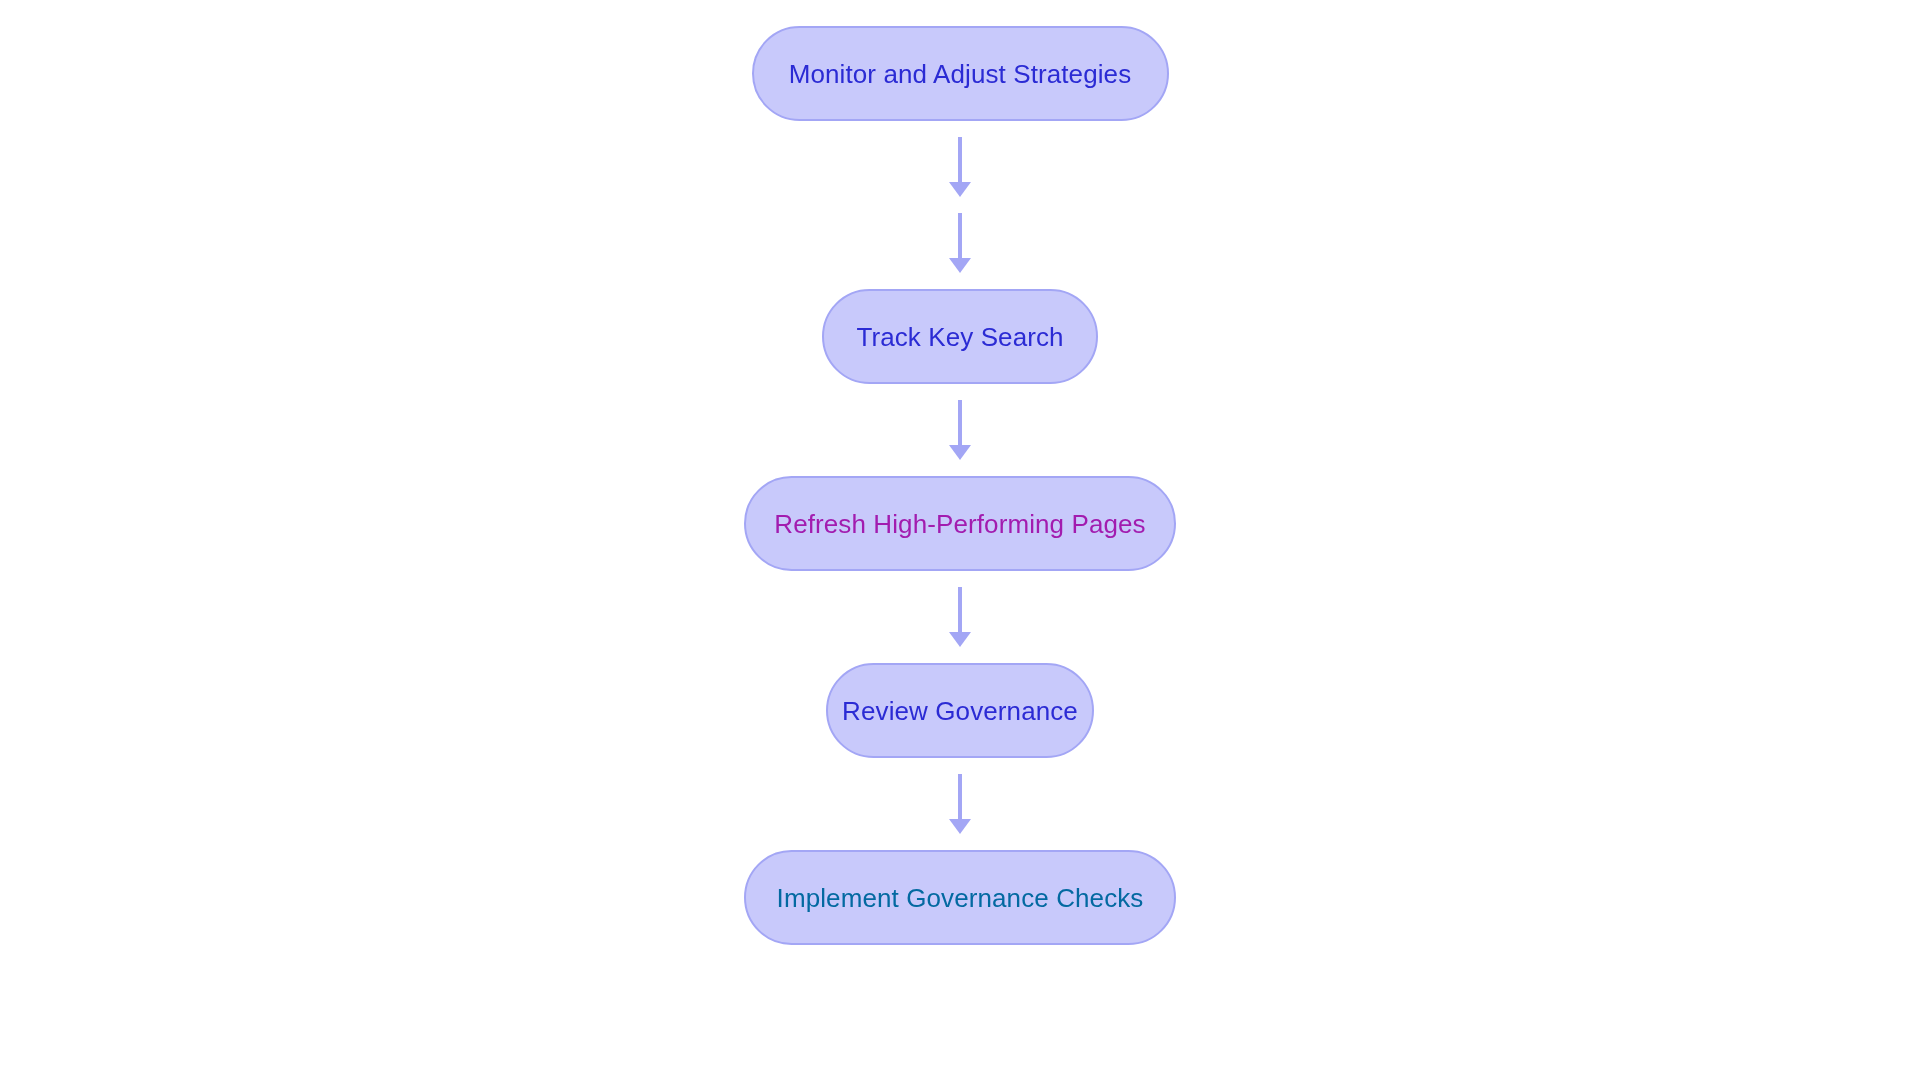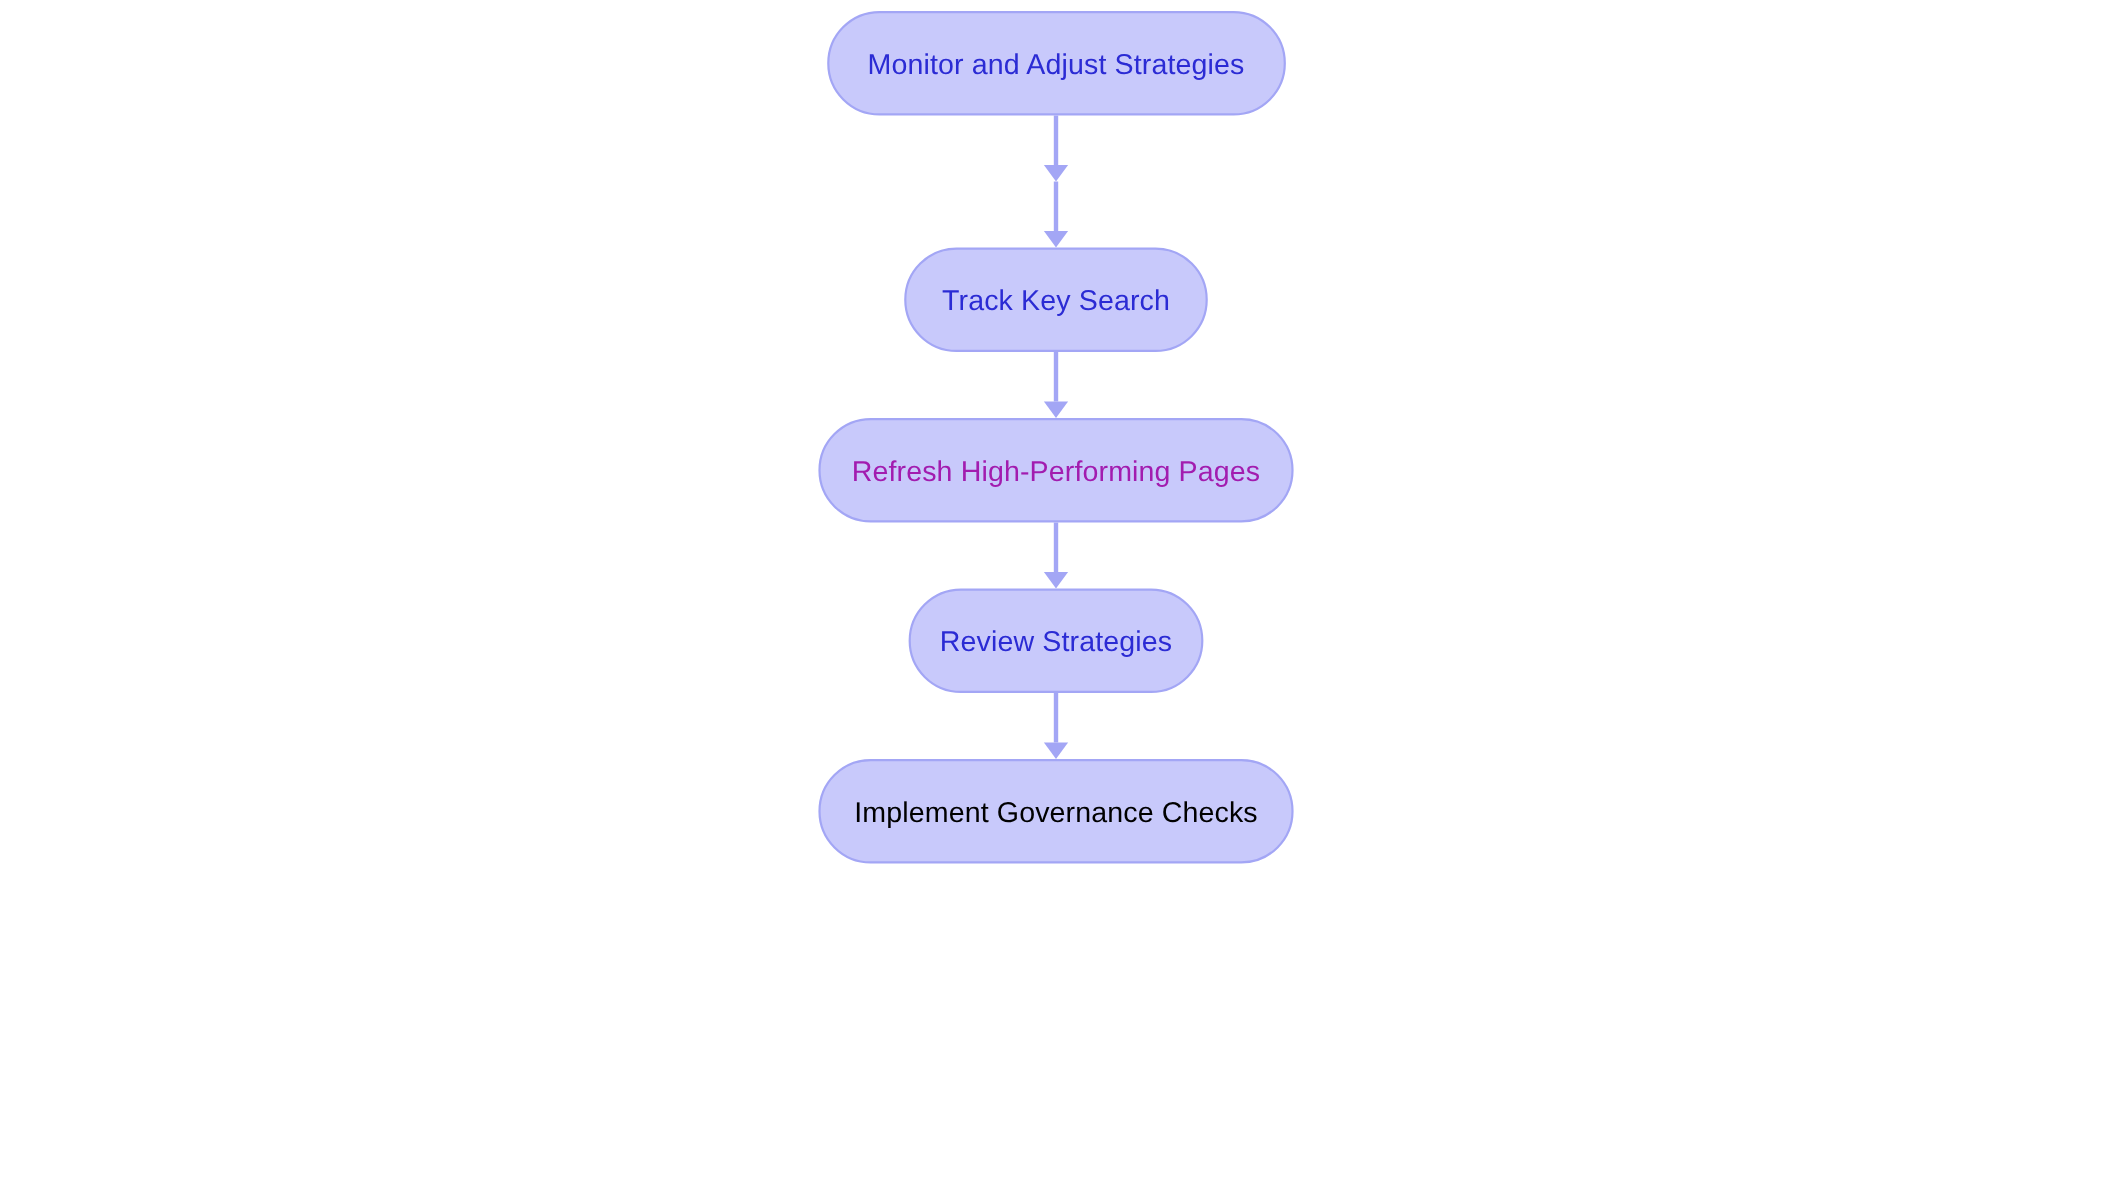--- a/index.html
+++ b/index.html
@@ -24,20 +24,21 @@
   .flow-column {
     position: absolute;
     left: 0;
     top: 0;
     width: 1920px;
     height: 1083px;
     display: flex;
     flex-direction: column;
     align-items: center;
     justify-content: flex-start;
+    gap: 16px;
   }
 
   
   .node {
     position: relative;
     height: 95px;
     border-radius: 9999px;
     background: #c8c9fb;
     border: 2px solid #a3a6f5;
     display: flex;
@@ -120,26 +121,26 @@
     <div class="node" style="width: 432px; background: rgb(200, 201, 251); border-color: rgb(163, 166, 245);">
       <span class="node-label" style="color: #a21caf;">Refresh High-Performing Pages</span>
     </div>
 
     <div class="connector">
       <div class="connector-line" style="background: rgb(163, 166, 245);"></div>
       <div class="connector-head" style="border-top-color: rgb(163, 166, 245);"></div>
     </div>
 
     <div class="node" style="width: 268px; background: rgb(200, 201, 251); border-color: rgb(163, 166, 245);">
-      <span class="node-label" style="color: rgb(43, 43, 212);">Review Strategies</span>
+      <span class="node-label" style="color: rgb(43, 43, 212);">Review Governance</span>
     </div>
 
     <div class="connector">
       <div class="connector-line" style="background: rgb(163, 166, 245);"></div>
       <div class="connector-head" style="border-top-color: rgb(163, 166, 245);"></div>
     </div>
 
     <div class="node" style="width: 432px; background: rgb(200, 201, 251); border-color: rgb(163, 166, 245);">
-      <span class="node-label" style="color: #000000;">Implement Governance Checks</span>
+      <span class="node-label" style="color: #0369a1;">Implement Governance Checks</span>
     </div>
 
   </div>
 </div>
 
 </body></html>

